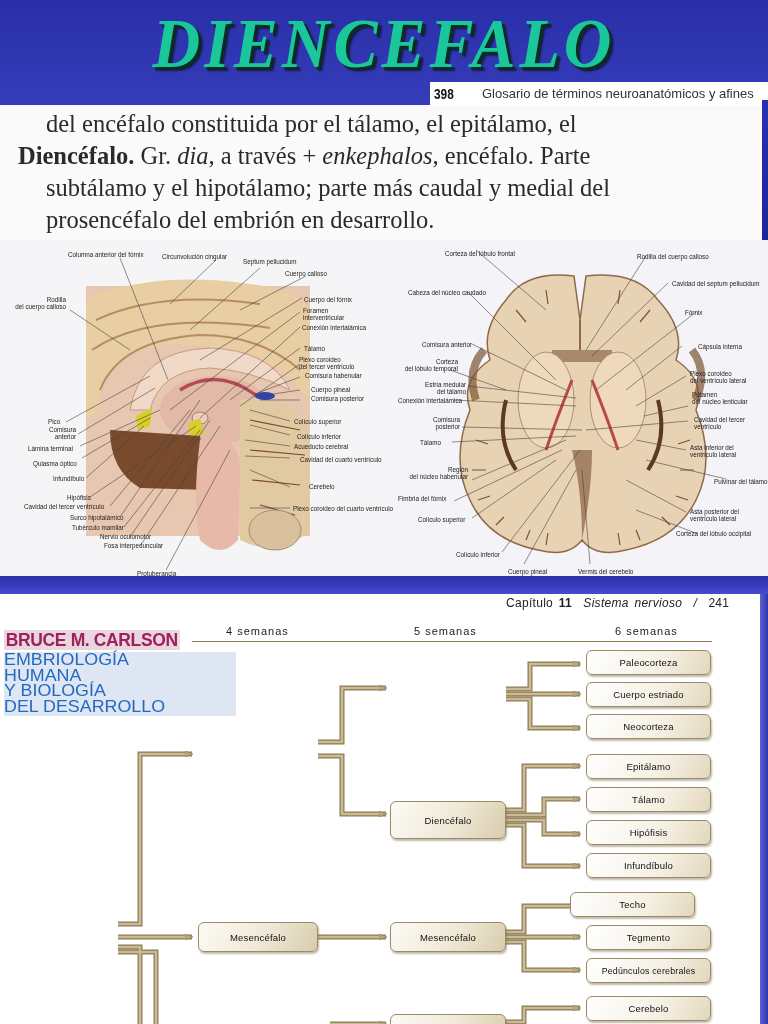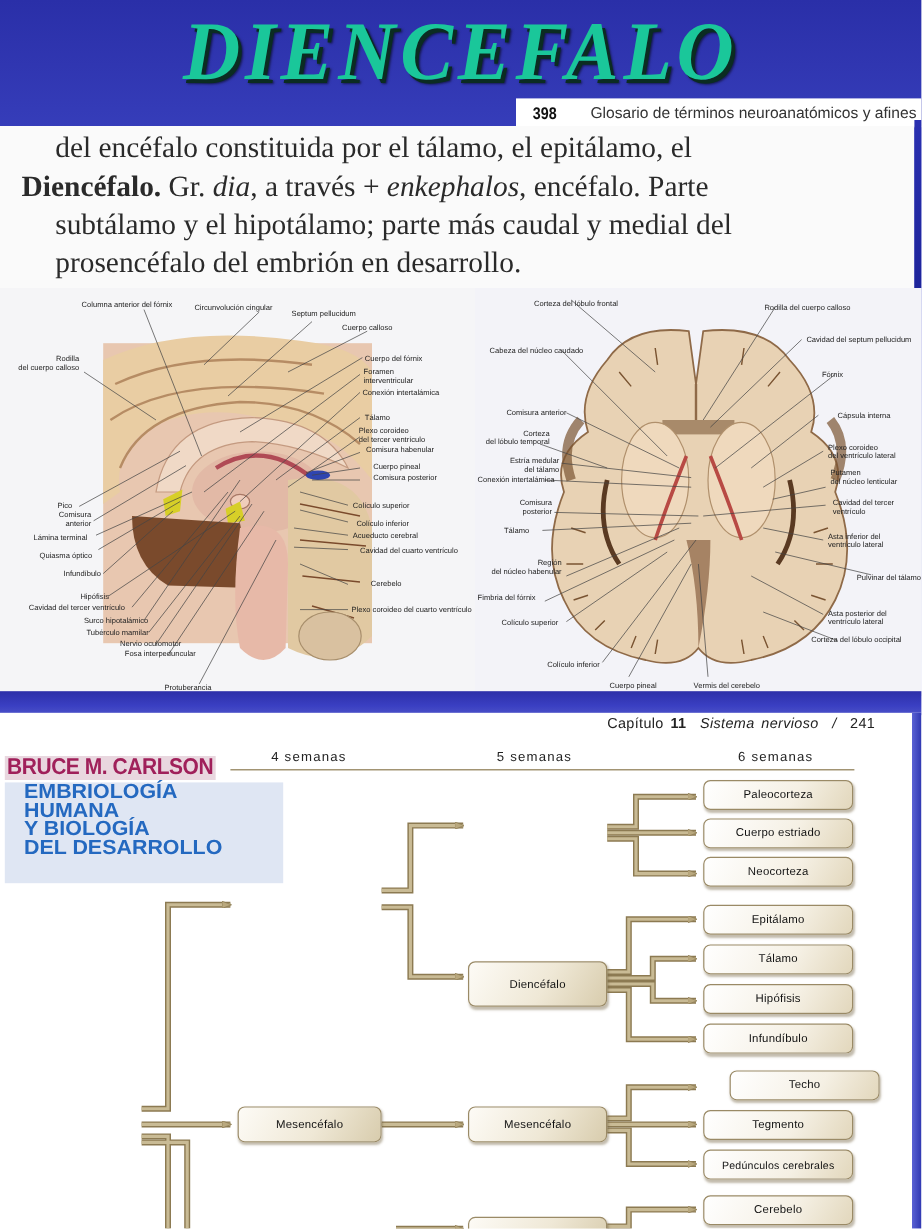--- a/index.html
+++ b/index.html
@@ -18,21 +18,21 @@
   }
   #title {
     position: absolute; left: 0; top: 6px; width: 768px; text-align: center;
     font-family: "Liberation Serif", serif; font-style: italic; font-weight: bold;
     font-size: 66px; letter-spacing: 4px; color: #1ac79a;
     text-shadow: 3px 3px 0 #0b2c22, 4px 4px 2px rgba(0,0,0,.55);
     transform: scaleY(1.05);
   }
   #gloss-header {
     position: absolute; left: 430px; top: 82px; width: 338px; height: 24px;
-    background: #ffffff; display: flex; align-items: center; padding-left: 14px;
+    background: #ffffff; display: flex; align-items: center; padding-left: 4px;
     border-bottom: 1px solid #e6e6ea;
   }
   #gloss-page { font-weight: bold; font-size: 14px; color: #111; width: 48px;
     font-family: "Liberation Sans", sans-serif; transform: scaleX(.85); transform-origin: left; }
   #gloss-title { font-size: 13px; color: #333; font-family: "Liberation Sans", sans-serif; }
 
   #definition {
     position: absolute; left: 0; top: 105px; width: 762px; height: 135px;
     background: #fafafa;
     font-family: "Liberation Serif", serif; font-size: 24.5px; color: #2a2a2a;
@@ -76,23 +76,23 @@
     letter-spacing: .3px; word-spacing: 2px;
   }
   #chapter b { font-weight: bold; }
   #chapter i { font-style: italic; }
   #book-author {
     position: absolute; left: 4px; top: 36px; font-weight: bold; font-size: 19px;
     color: #a0205a; background: #e9d7df; padding: 0 2px; line-height: 20px;
     letter-spacing: -0.4px; transform: scaleX(.92); transform-origin: left;
   }
   #book-title {
-    position: absolute; left: 4px; top: 58px; width: 232px; height: 84px;
-    background: #dfe6f3; color: #2469c0; font-weight: bold; font-size: 17px;
-    line-height: 15.5px; padding-left: 16px;
+    position: absolute; left: 4px; top: 58px; width: 232px; height: 64px;
+    background: #dfe6f3; color: #2469c0; font-weight: normal; font-size: 17px;
+    line-height: 15.5px; padding-left: 0;
   }
   #book-title div { transform: scaleX(1.05); transform-origin: left; }
   #weeks-line {
     position: absolute; left: 192px; top: 47px; width: 520px; height: 1px; background: #8c7a52;
   }
   .week { position: absolute; top: 31px; font-size: 11px; color: #222; letter-spacing: 1px; }
 
   .node {
     position: absolute; border: 1.5px solid #9a8a66; border-radius: 6px;
     background: linear-gradient(120deg, #fdfbf6 0%, #efe8d6 55%, #d8ccad 100%);
@@ -396,20 +396,20 @@
 
   <div class="node leaf" style="left:586px;top:56px;width:125px;height:25px">Paleocorteza</div>
   <div class="node leaf" style="left:586px;top:88px;width:125px;height:25px">Cuerpo estriado</div>
   <div class="node leaf" style="left:586px;top:120px;width:125px;height:25px">Neocorteza</div>
 
   <div class="node leaf" style="left:586px;top:160px;width:125px;height:25px">Epitálamo</div>
   <div class="node leaf" style="left:586px;top:193px;width:125px;height:25px">Tálamo</div>
   <div class="node leaf" style="left:586px;top:226px;width:125px;height:25px">Hipófisis</div>
   <div class="node leaf" style="left:586px;top:259px;width:125px;height:25px">Infundíbulo</div>
 
-  <div class="node leaf" style="left:608px;top:298px;width:125px;height:25px">Techo</div>
+  <div class="node leaf" style="left:570px;top:298px;width:125px;height:25px">Techo</div>
   <div class="node leaf" style="left:586px;top:331px;width:125px;height:25px">Tegmento</div>
   <div class="node leaf" style="left:586px;top:364px;width:125px;height:25px;font-size:8.8px">Pedúnculos cerebrales</div>
 
   <div class="node leaf" style="left:586px;top:402px;width:125px;height:25px">Cerebelo</div>
 
   <div id="slide2-frame-right"></div>
 </div>
 
 </body></html>

